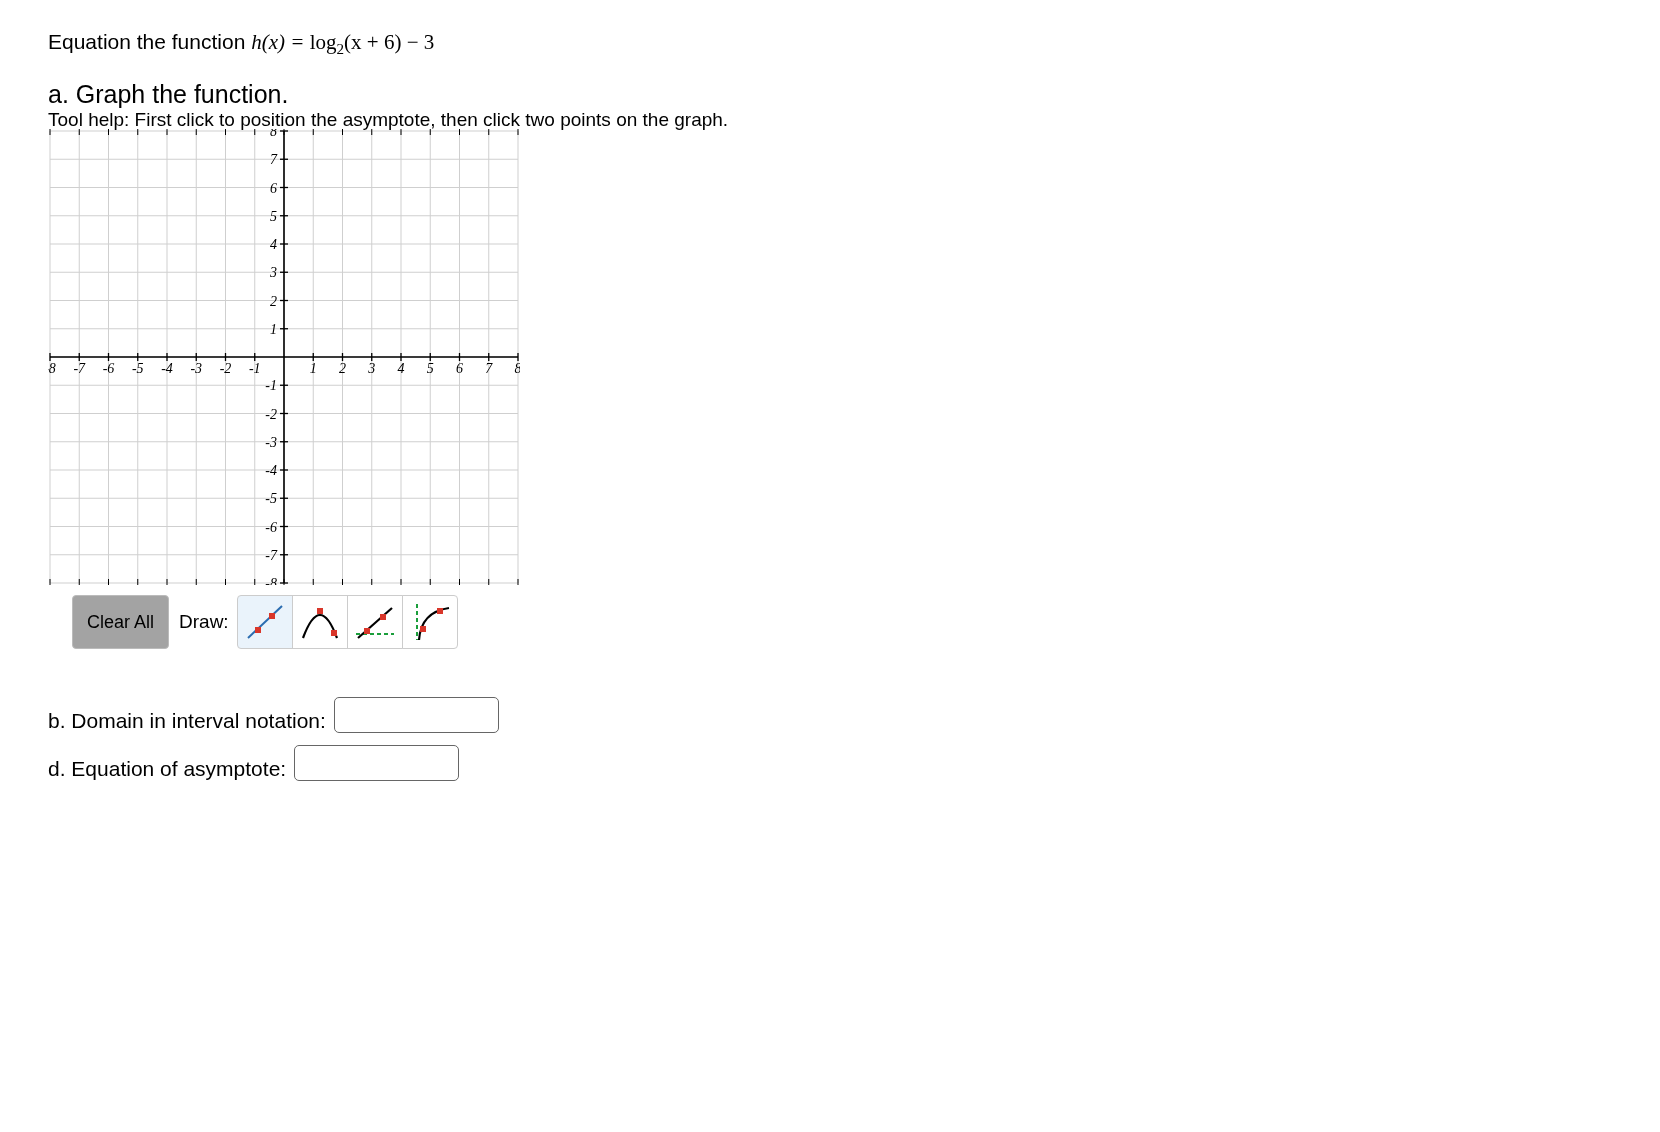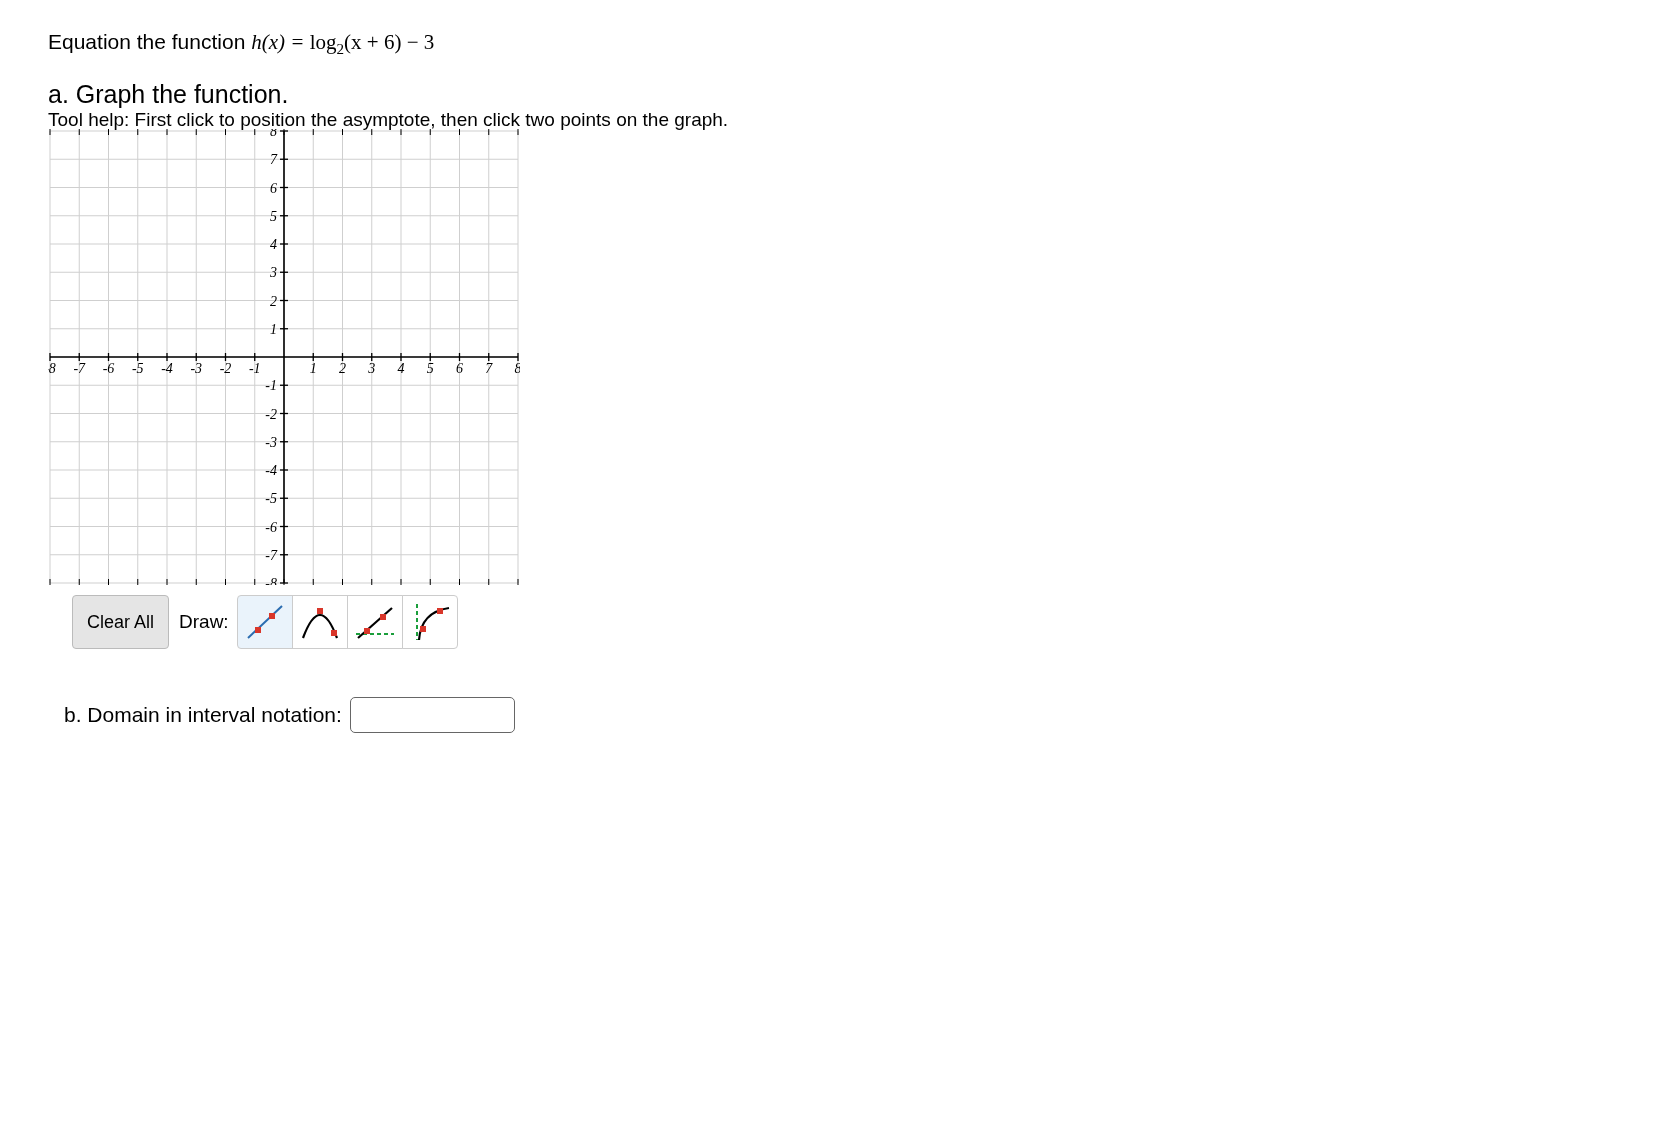--- a/index.html
+++ b/index.html
@@ -32,21 +32,21 @@
 
   .toolbar {
     display: flex;
     align-items: stretch;
     margin-top: 10px;
     margin-left: 24px;
   }
   .toolbar .btn {
     border: 1px solid #bbb;
     border-radius: 4px;
-    background: #e5e5e5;
+    background: #a3a3a3;
     font-size: 18px;
     padding: 8px 14px;
     margin-right: 6px;
     cursor: pointer;
     display: flex;
     align-items: center;
     justify-content: center;
     height: 54px;
   }
   .toolbar .label {
@@ -70,21 +70,21 @@
     justify-content: center;
     cursor: pointer;
     background: #fff;
   }
   .tool-icon:first-child { margin-left: 0; border-top-left-radius: 4px; border-bottom-left-radius: 4px; }
   .tool-icon:last-child { border-top-right-radius: 4px; border-bottom-right-radius: 4px; }
   .tool-icon.selected { background: #eaf3fb; }
   .tool-icon svg { width: 46px; height: 44px; }
 
   .answer-rows { margin-top: 48px; font-size: 21px; }
-  .answer-row { display: flex; align-items: center; margin: 12px 16px; }
+  .answer-row { display: flex; align-items: flex-end; margin: 12px 0; }
   .answer-row .lbl { margin-right: 8px; }
   .answer-row input {
     font-size: 18px;
     padding: 6px 8px;
     border: 1px solid #666;
     border-radius: 5px;
     height: 36px;
     width: 165px;
     background: #fff;
   }
@@ -281,13 +281,17 @@
     </div>
 
   </div>
 </div>
 
 <div class="answer-rows">
   <div class="answer-row">
     <span class="lbl">b. Domain in interval notation:</span>
     <input type="text" value="" style="">
   </div>
+  <div class="answer-row">
+    <span class="lbl">d. Equation of asymptote:</span>
+    <input type="text" value="" style="">
+  </div>
 </div>
 
 </body></html>

